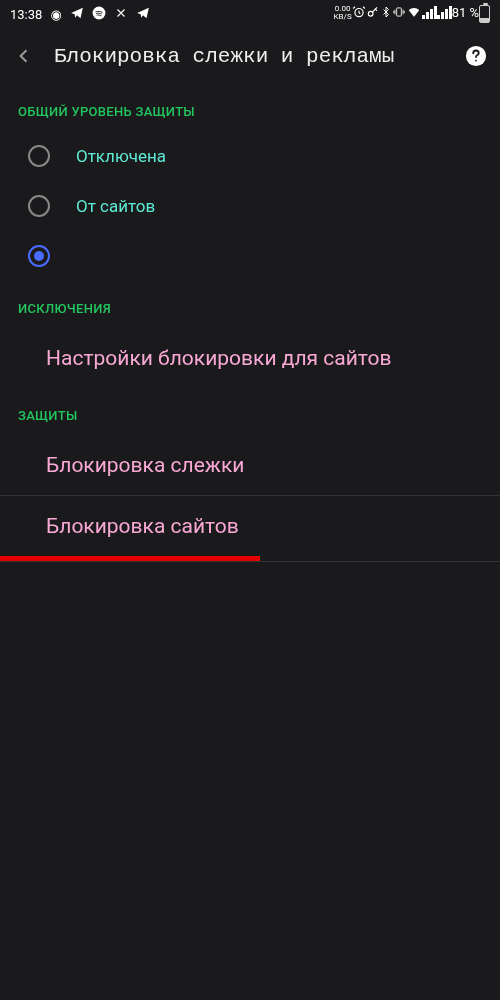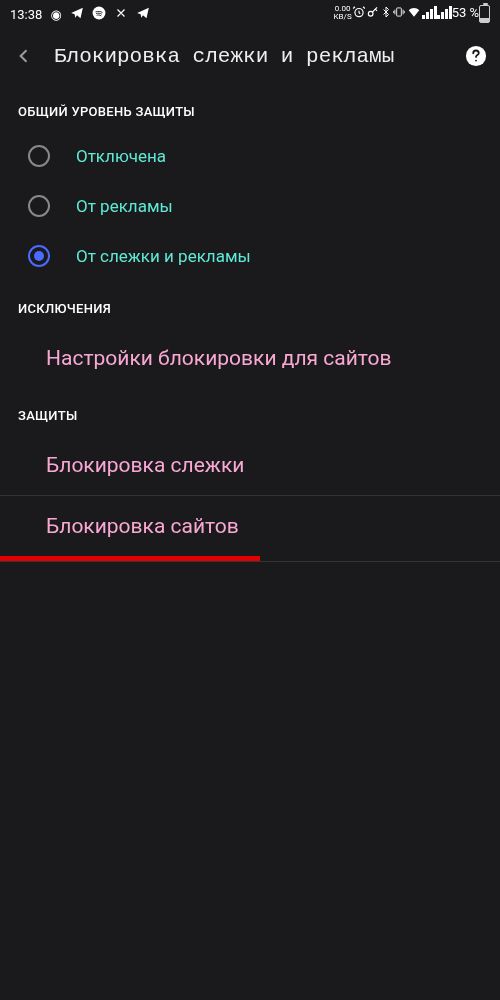--- a/index.html
+++ b/index.html
@@ -34,21 +34,21 @@
     .back-btn { width: 24px; height: 24px; display: flex; align-items: center; justify-content: center; cursor: pointer; }
     .header-title {
       flex: 1;
       font-size: 21px;
       font-weight: 400;
       color: #eee;
       font-family: Liberation Mono, monospace;
     }
     .help-btn { width: 24px; height: 24px; display: flex; align-items: center; justify-content: center; cursor: pointer; }
     .section-header {
-      color: #ffffff;
+      color: #22c55e;
       font-size: 13px;
       font-weight: 500;
       padding: 20px 18px 12px;
       letter-spacing: 0.3px;
     }
     .radio-row {
       display: flex;
       align-items: center;
       gap: 26px;
       padding: 14px 28px;
@@ -166,21 +166,21 @@
         <span></span>
         <span></span>
         <span></span>
       </span>
     <span class="signal">
         <span></span>
         <span></span>
         <span></span>
         <span></span>
       </span>
-    <span>53 %</span>
+    <span>81 %</span>
     <span class="battery">
         <span class="battery-fill"></span>
       </span>
   </div>
 </div>
 
 <div class="header">
   <div class="back-btn">
     <svg width="20" height="20" viewBox="0 0 24 24" fill="none" stroke="#999" stroke-width="2.5">
         <path d="M15 5l-7 7 7 7"></path>
@@ -197,28 +197,27 @@
 
 <div class="section-header">ОБЩИЙ УРОВЕНЬ ЗАЩИТЫ</div>
 
 <div class="radio-row">
   <div class="radio-outer"></div>
   <div class="radio-label">Отключена</div>
 </div>
 
 <div class="radio-row">
   <div class="radio-outer"></div>
-  <div class="radio-label">От рекламы</div>
+  <div class="radio-label">От сайтов</div>
 </div>
 
 <div class="radio-row">
   <div class="radio-outer selected">
       <div class="radio-inner"></div>
     </div>
-  <div class="radio-label">От слежки и рекламы</div>
 </div>
 
 <div class="section-header">ИСКЛЮЧЕНИЯ</div>
 
 <div class="list-row">Настройки блокировки для сайтов</div>
 
 <div class="section-header">ЗАЩИТЫ</div>
 
 <div class="list-row">Блокировка слежки</div>
 <div class="divider"></div>

